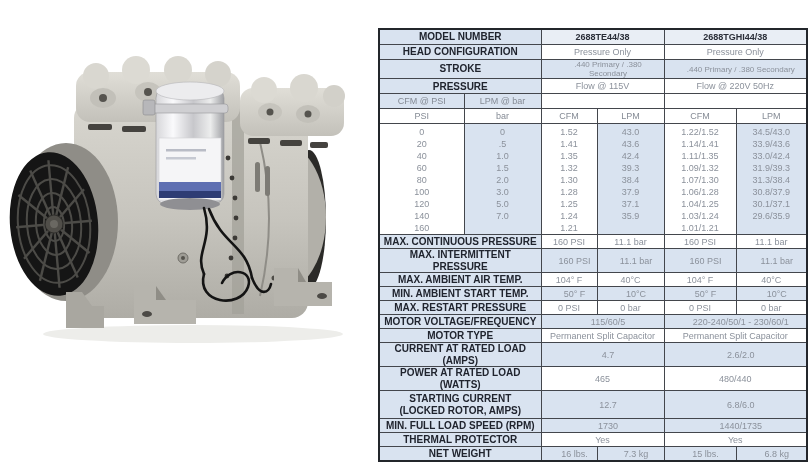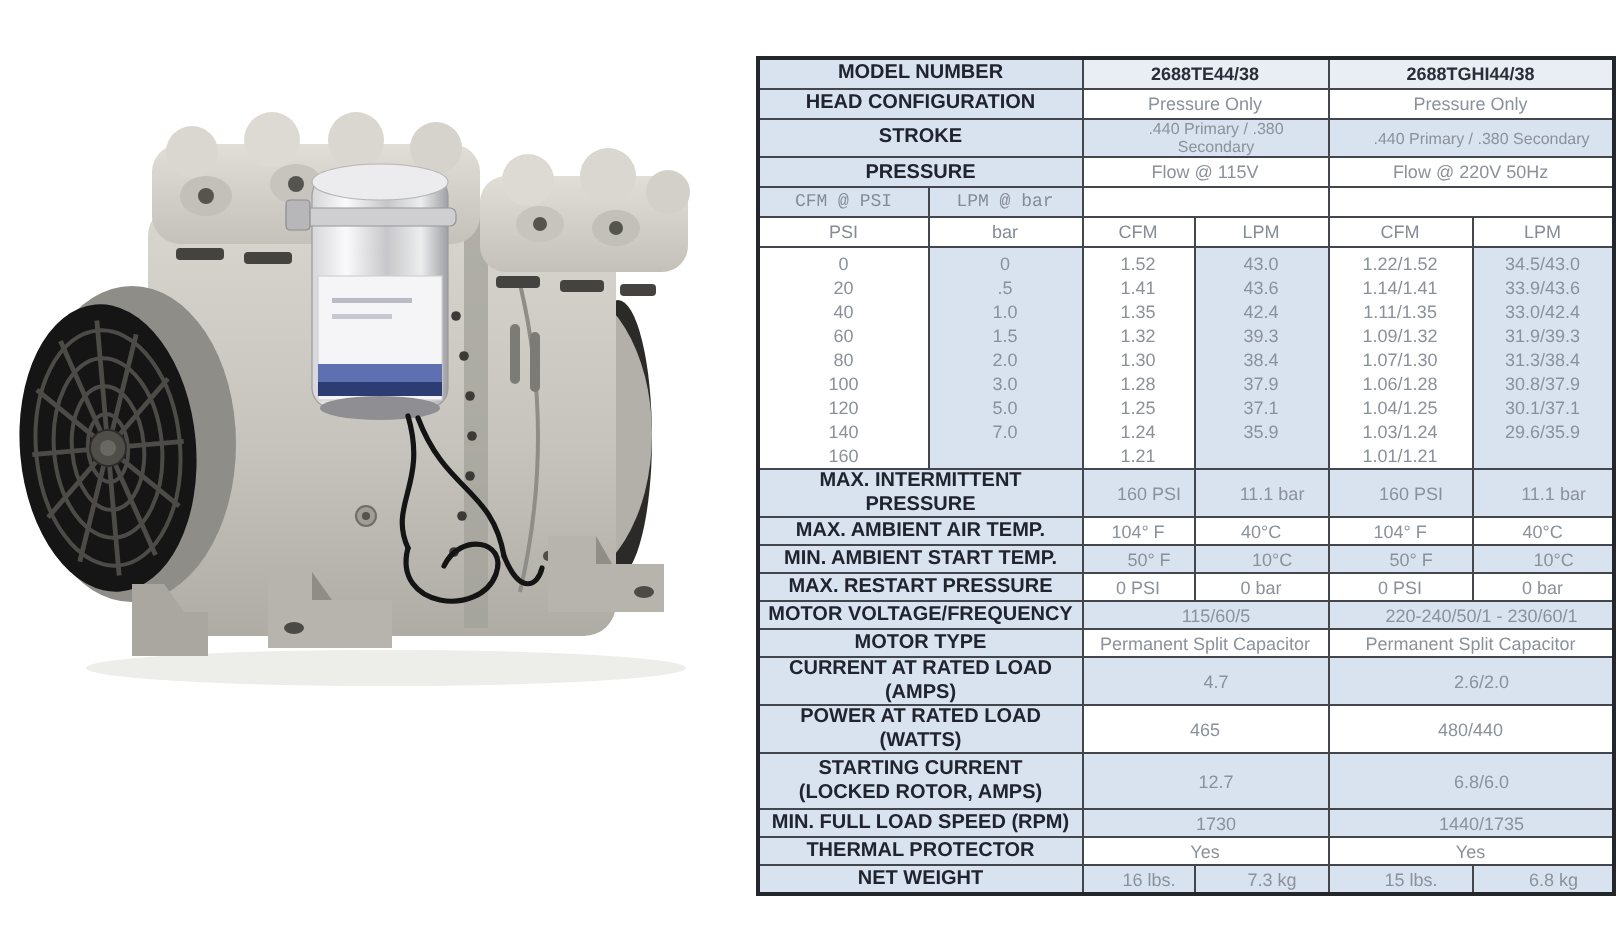--- a/index.html
+++ b/index.html
@@ -10,21 +10,21 @@
   
   .photo{position:absolute;left:8px;top:46px;width:352px;height:306px;}
 
   
   table.spec{position:absolute;left:378px;top:28px;width:428px;border-collapse:collapse;
              table-layout:fixed;font-size:9px;color:#8b919b;border:2px solid #23262b;}
   table.spec td{border:1px solid #43464c;padding:0 2px;text-align:center;vertical-align:middle;
                 white-space:pre-line;overflow:hidden;line-height:1.15;}
   td.lbl{background:#d9e3f0;color:#20242e;font-weight:bold;text-align:left;
          padding-left:5px;font-size:10px;letter-spacing:0;}
-  td.lblsub{background:#d9e3f0;color:#858b95;text-align:center;font-weight:normal;font-family:Liberation Mono, monospace;}
+  td.lblsub{background:#d9e3f0;color:#858b95;text-align:center;font-weight:normal;}
   tr.hdr td{height:14px;}
   tr.sh td.val{background:#d9e3f0;padding-left:13px;}
   td.modelval{background:#e9eef5;color:#2a2e38;font-weight:bold;}
   tr.units td{height:14px;color:#858b95;margin-left:24px;}
   tr.flowdata td{height:108px;vertical-align:top;padding-top:2px;line-height:12px;}
   td.dshade{background:#d9e3f0;}
   tr.srow td{height:13px;}
   tr.srow2 td{height:27px;}
 </style>
 </head>
@@ -258,20 +258,27 @@
 33.9/43.6
 33.0/42.4
 31.9/39.3
 31.3/38.4
 30.8/37.9
 30.1/37.1
 29.6/35.9
 </td>
     </tr>
 
+    <tr class="srow">
+      <td colspan="2" class="lbl">MAX. CONTINUOUS PRESSURE</td>
+      <td class="val">160 PSI</td>
+      <td class="val">11.1 bar</td>
+      <td class="val">160 PSI</td>
+      <td class="val">11.1 bar</td>
+    </tr>
     <tr class="srow sh">
       <td colspan="2" class="lbl">MAX. INTERMITTENT PRESSURE</td>
       <td class="val">160 PSI</td>
       <td class="val">11.1 bar</td>
       <td class="val">160 PSI</td>
       <td class="val">11.1 bar</td>
     </tr>
     <tr class="srow">
       <td colspan="2" class="lbl">MAX. AMBIENT AIR TEMP.</td>
       <td class="val">104° F</td>

